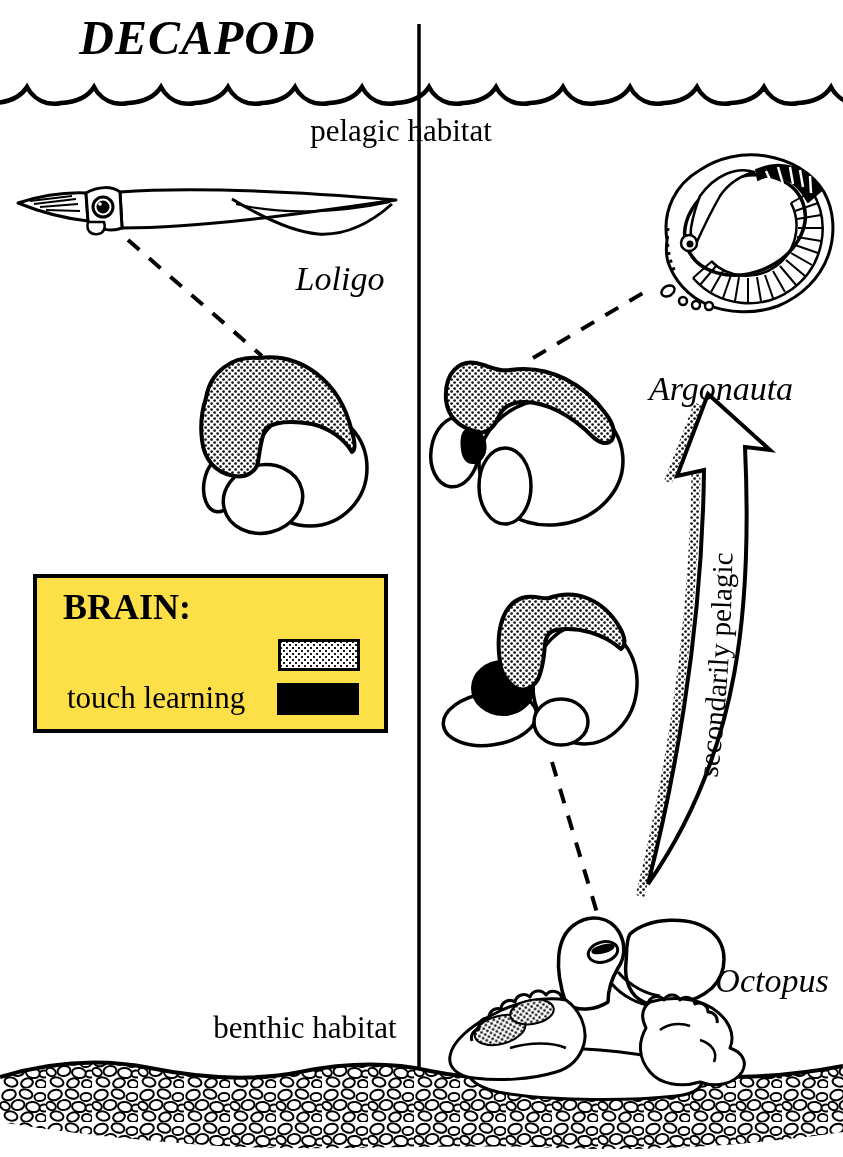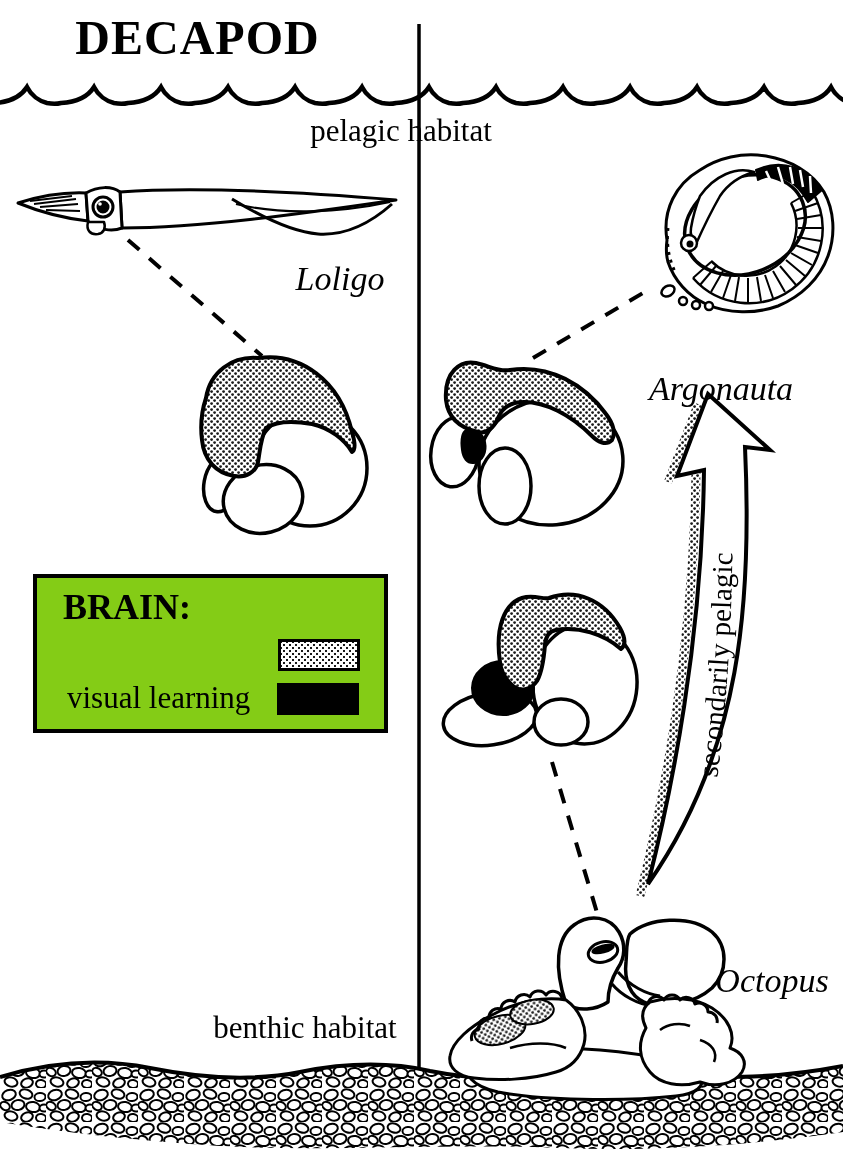--- a/index.html
+++ b/index.html
@@ -3,29 +3,29 @@
 <meta charset="utf-8">
 <style>
   html,body{margin:0;padding:0;background:#e8e8e8;}
   #canvas{position:relative;width:843px;height:1157px;background:#ffffff;overflow:hidden;
           font-family:"Liberation Serif","DejaVu Serif",serif;color:#000;}
   #art{position:absolute;left:0;top:0;z-index:1;}
   .txt{position:absolute;z-index:3;white-space:nowrap;}
   .title{font-weight:700;font-size:48px;letter-spacing:1px;text-align:center;}
   .habitat{font-size:31px;text-align:center;}
   .species{font-style:italic;font-size:34px;text-align:center;}
-  .t-decapod{left:40px;top:10px;width:315px;}
+  .t-decapod{left:40px;top:10px;width:315px;font-style:italic;}
   .t-octopod{left:468px;top:10px;width:324px;}
   .t-pelagic{left:251px;top:113px;width:300px;}
   .t-loligo{left:250px;top:260px;width:180px;}
   .t-argonauta{left:631px;top:326px;width:180px;margin-top:44px;}
   .t-octopus{left:682px;top:962px;width:180px;}
   .t-benthic{left:205px;top:1010px;width:200px;}
   .legend{position:absolute;z-index:3;left:33px;top:574px;width:347px;height:151px;
-          border:4px solid #000;background:#84cc16;}
+          border:4px solid #000;background:#fde047;}
   .legend-title{position:absolute;left:26px;top:8px;font-weight:700;font-size:36px;}
   .legend-row{position:absolute;left:30px;height:38px;}
   .legend-row1{top:58px;}
   .legend-row2{top:102px;}
   .legend-label{font-size:31px;}
   .swatch{position:absolute;width:76px;height:26px;border:3px solid #000;}
   .swatch1{left:241px;top:61px;}
   .swatch2{left:240px;top:105px;background:#000;}
   .swatch-stipple{background-color:#fff;
     background-image:radial-gradient(#1a1a1a 1.3px,transparent 1.5px),
@@ -229,19 +229,19 @@
   <div class="txt title t-decapod">DECAPOD</div>
   <div class="txt species t-loligo">Loligo</div>
   <div class="txt habitat t-pelagic">pelagic habitat</div>
   <div class="txt species t-argonauta">Argonauta</div>
   <div class="txt species t-octopus">Octopus</div>
   <div class="txt habitat t-benthic">benthic habitat</div>
 
   <div class="legend">
     <div class="legend-title">BRAIN:</div>
     <div class="legend-row legend-row2">
-      <span class="legend-label">visual learning</span>
+      <span class="legend-label">touch learning</span>
     </div>
     <div class="swatch swatch1 swatch-stipple"></div>
     <div class="swatch swatch2"></div>
   </div>
 
 </div>
 
 </body></html>

